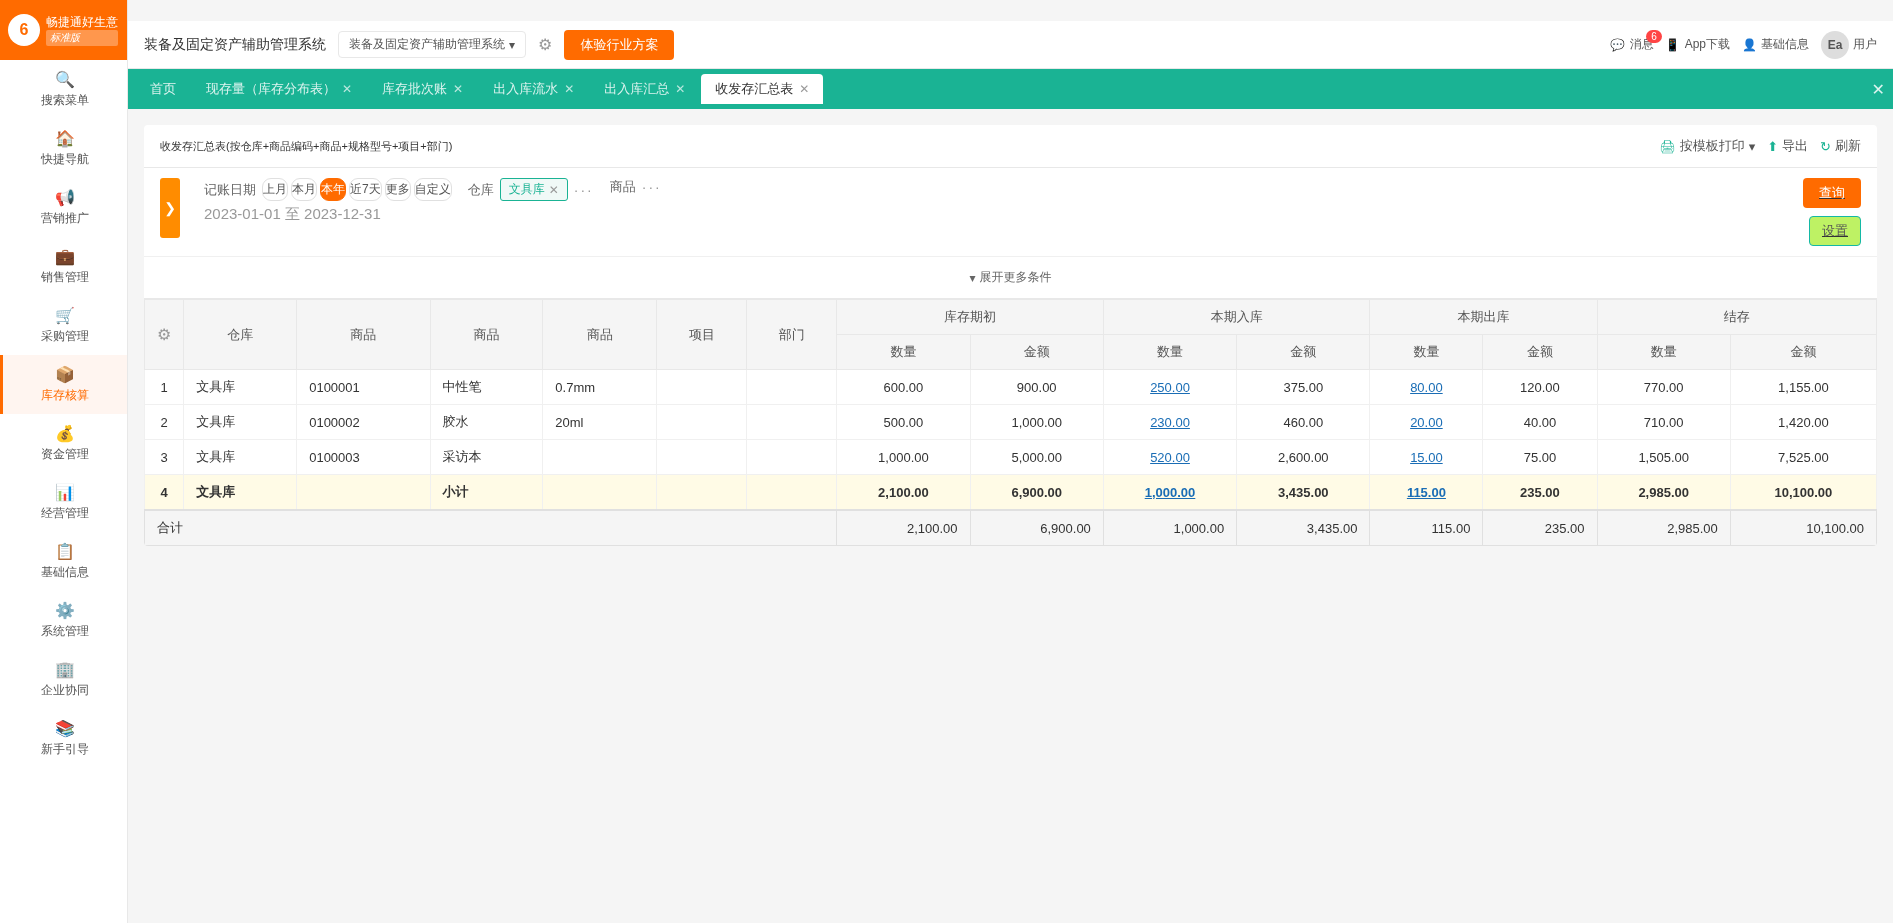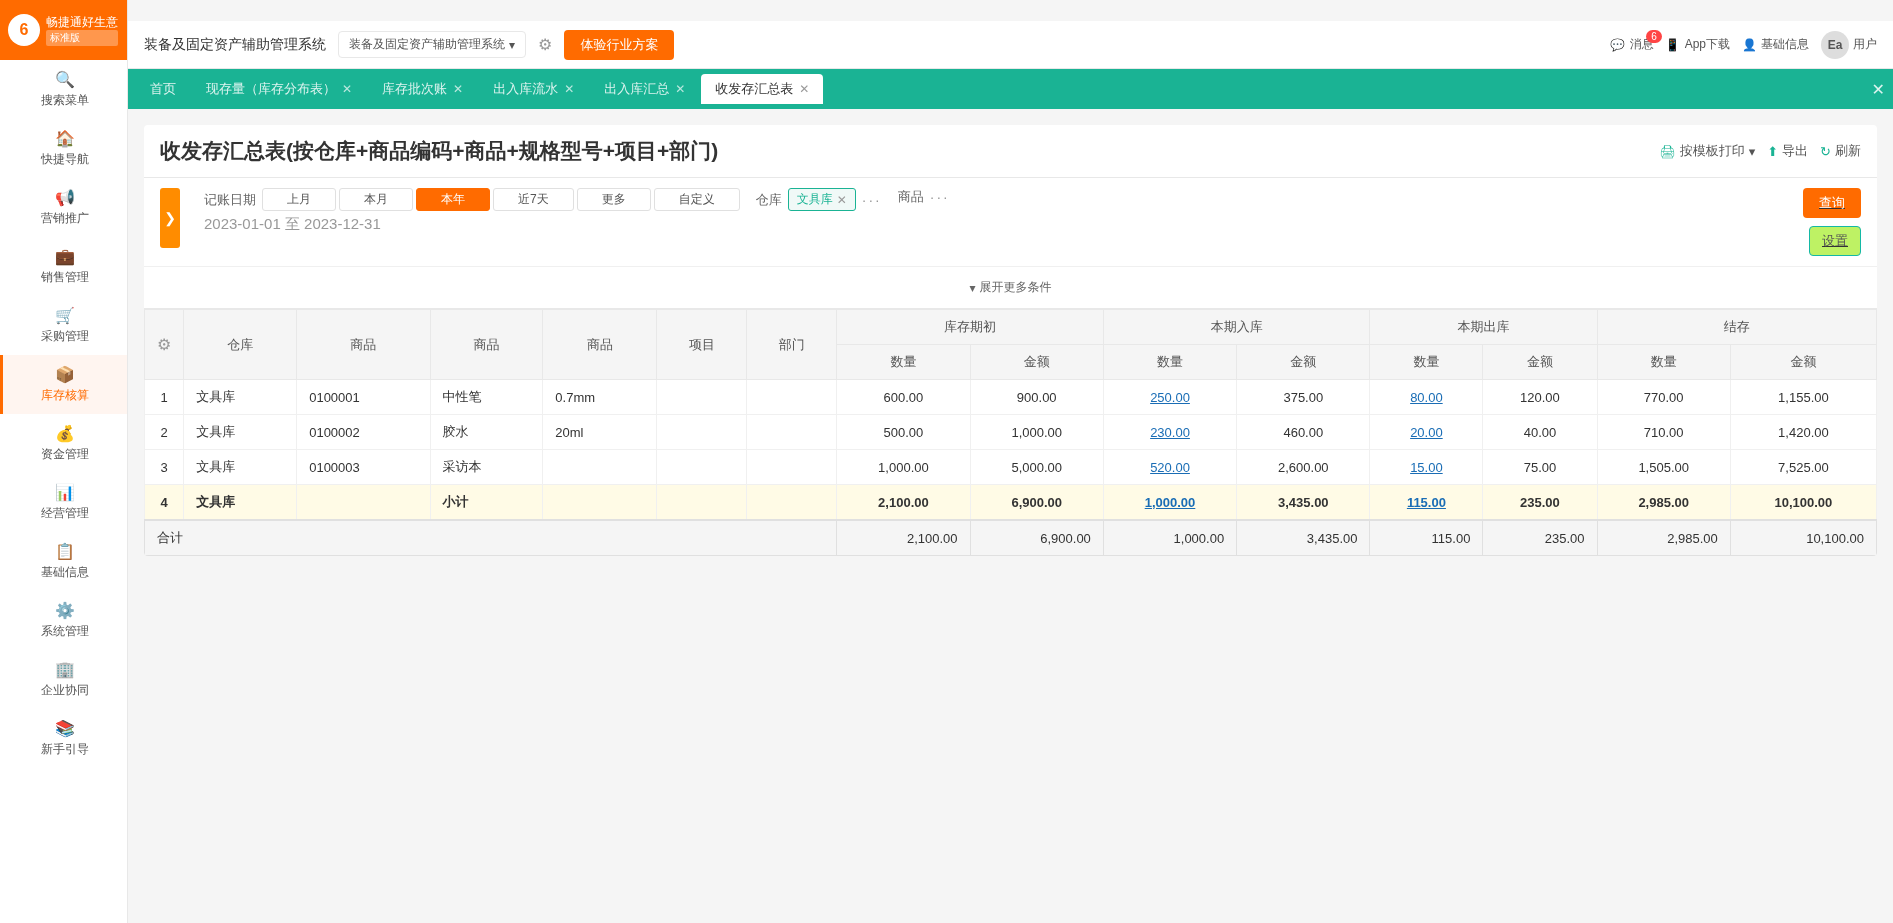--- a/index.html
+++ b/index.html
@@ -3,21 +3,21 @@
   <meta charset="utf-8">
   <style>
     * { box-sizing: border-box; margin: 0; padding: 0; }
     body { font-family: 'Microsoft YaHei', Arial, sans-serif; font-size: 13px; background: #f5f5f5; color: #333; display: flex; height: 923px; overflow: hidden; }
 
     
     .sidebar { width: 128px; background: #fff; border-right: 1px solid #e8e8e8; display: flex; flex-direction: column; height: 100%; }
     .sidebar-logo { background: #ff6b00; padding: 10px 8px; display: flex; align-items: center; gap: 6px; min-height: 60px; }
     .logo-icon { width: 32px; height: 32px; background: #fff; border-radius: 50%; display: flex; align-items: center; justify-content: center; font-weight: bold; color: #ff6b00; font-size: 16px; }
     .logo-text { color: #fff; font-size: 12px; line-height: 1.4; }
-    .logo-badge { background: rgba(255,255,255,0.3); color: #fff; font-size: 10px; padding: 1px 4px; border-radius: 2px; }
+    .logo-badge { background: rgba(255,255,255,0.3); color: #fff; font-size: 10px; padding: 1px 4px; border-radius: 2px; font-style: italic; }
     .sidebar-nav { flex: 1; overflow-y: auto; }
     .sidebar-item { display: flex; flex-direction: column; align-items: center; padding: 10px 4px; cursor: pointer; border-left: 3px solid transparent; gap: 3px; }
     .sidebar-item.active { background: #fff5f0; border-left-color: #ff6b00; color: #ff6b00; }
     .sidebar-item .icon { font-size: 16px; color: #666; }
     .sidebar-item.active .icon { color: #ff6b00; }
     .sidebar-item .label { font-size: 12px; color: #555; text-align: center; }
     .sidebar-item.active .label { color: #ff6b00; }
 
     
     .main { flex: 1; display: flex; flex-direction: column; overflow: hidden; margin-top: 21px; }
@@ -37,25 +37,25 @@
     .tab.active { background: #fff; color: #333; }
     .tab .close { color: rgba(255,255,255,0.7); font-size: 12px; line-height: 1; }
     .tab.active .close { color: #999; }
     .tab-close-all { margin-left: auto; color: rgba(255,255,255,0.85); font-size: 16px; cursor: pointer; }
 
     
     .content { flex: 1; overflow-y: auto; background: #f5f5f5; padding: 16px; }
 
     
     .page-title-bar { background: #fff; padding: 12px 16px; border-radius: 4px 4px 0 0; border-bottom: 1px solid #e8e8e8; display: flex; align-items: center; justify-content: space-between; }
-    .page-title { font-size: 21px; font-weight: 700; color: #333; }
+    .page-title { font-size: 11px; font-weight: 400; color: #333; }
     .page-actions { display: flex; align-items: center; gap: 12px; }
     .page-action-btn { display: flex; align-items: center; gap: 4px; color: #555; font-size: 13px; cursor: pointer; }
     .page-action-btn .icon { color: #1ab394; }
-    .date-btn { padding: 2px 24px; border: 1px solid #e0e0e0; border-radius: 3px; cursor: pointer; font-size: 12px; color: #555; background: #fff; }
+    .date-btn { padding: 2px 0; border: 1px solid #e0e0e0; border-radius: 9px; cursor: pointer; font-size: 12px; color: #555; background: #fff; }
     .date-btn.active { background: #ff6b00; color: #fff; border-color: #ff6b00; }
     .filter-tag { display: flex; align-items: center; gap: 4px; background: #f0f9f7; border: 1px solid #1ab394; border-radius: 3px; padding: 2px 8px; font-size: 12px; color: #1ab394; }
     .filter-tag .remove { cursor: pointer; color: #999; }
     .filter-ellipsis { color: #999; cursor: pointer; font-size: 14px; letter-spacing: 2px; }
     .expand-btn { display: flex; align-items: center; gap: 4px; color: #666; font-size: 12px; cursor: pointer; margin: 6px auto; }
 
     
     .table-container { background: #fff; border-radius: 0 0 4px 4px; overflow: auto; }
     table { width: 100%; border-collapse: collapse; min-width: 1200px; }
     thead tr { background: #f5f5f5; }

